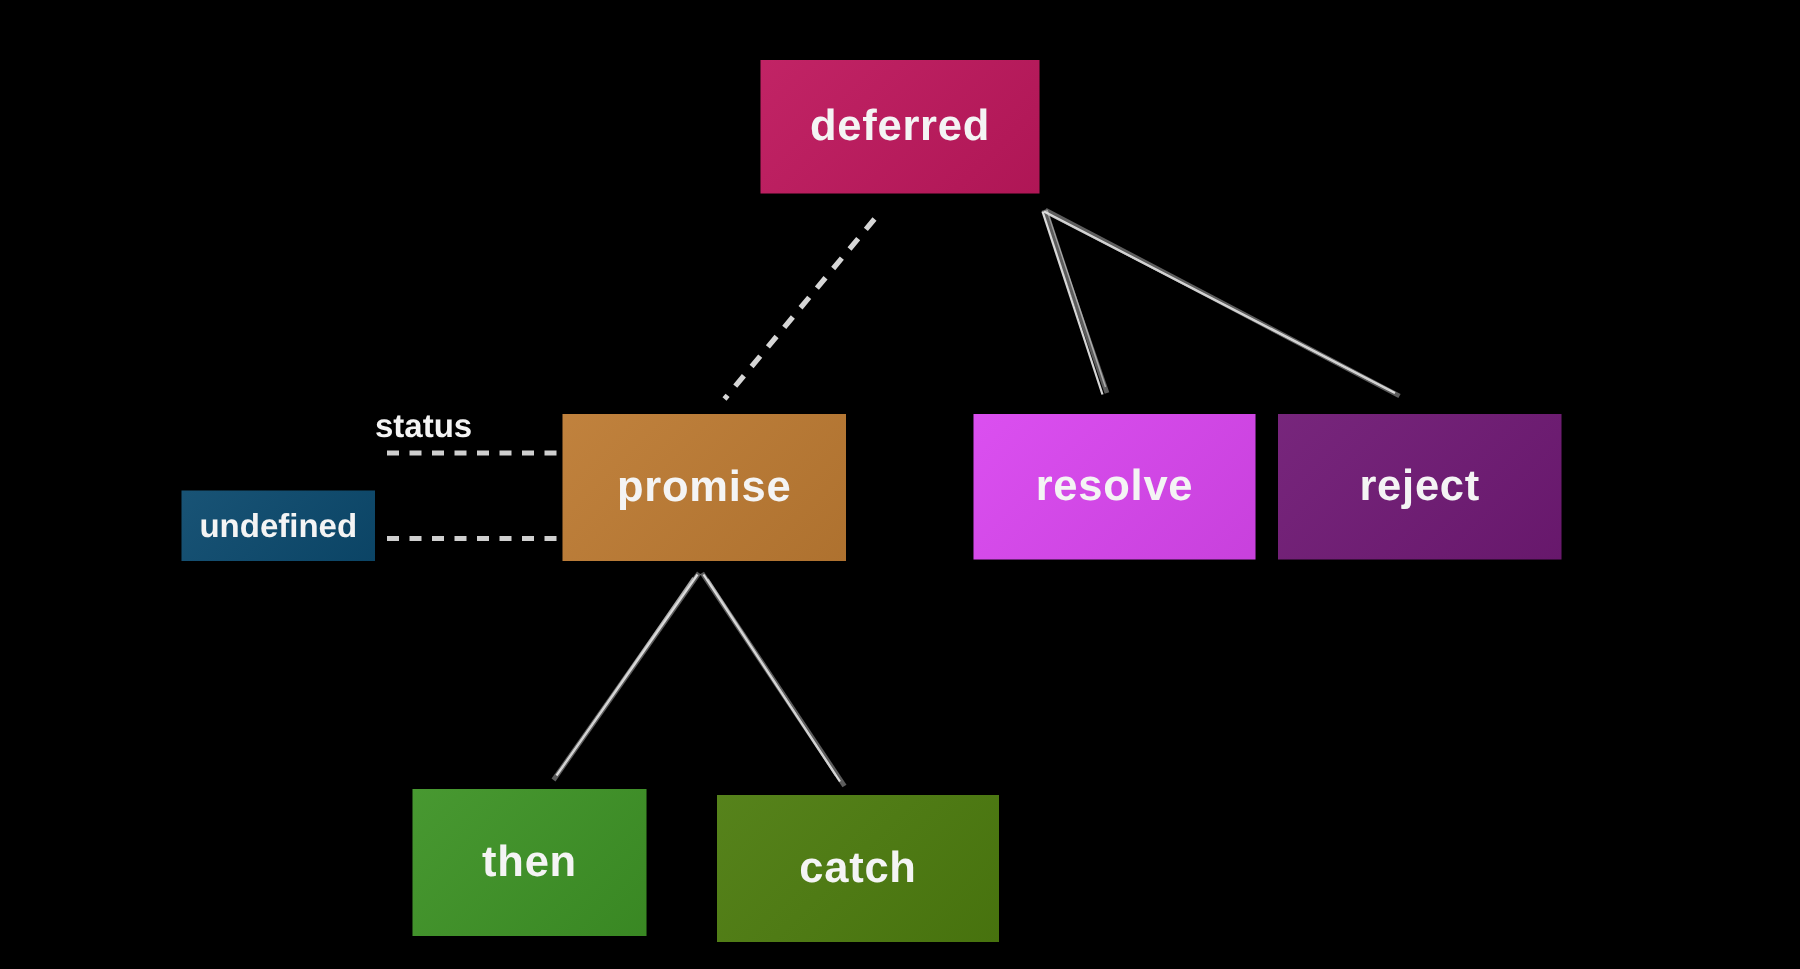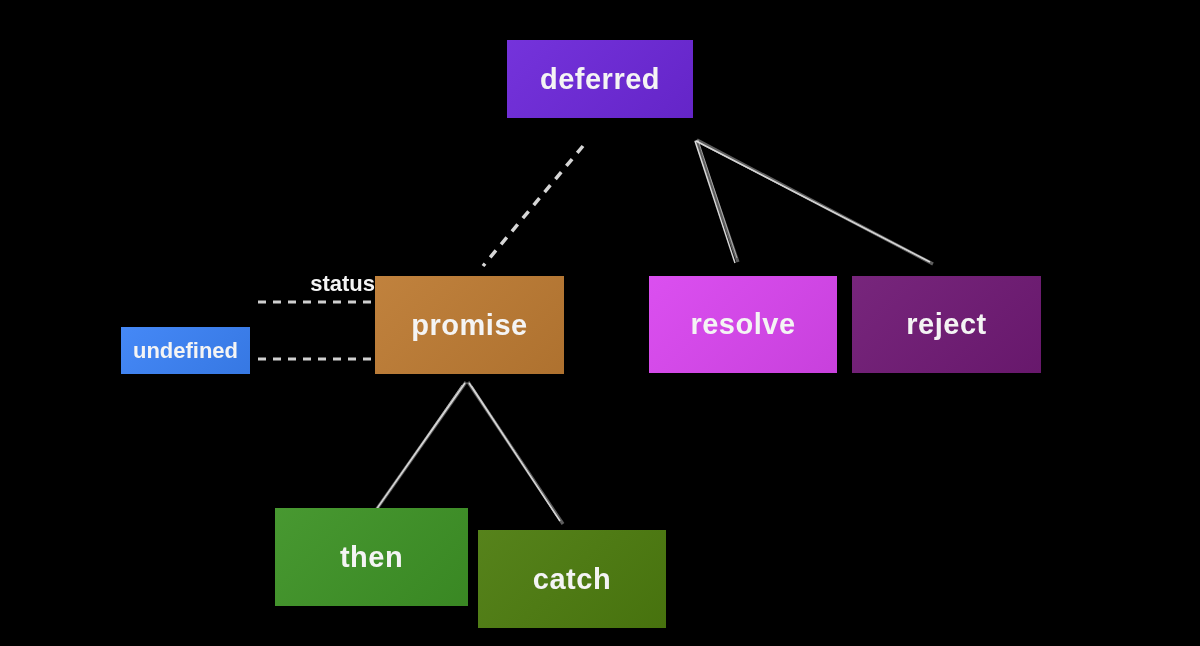--- a/index.html
+++ b/index.html
@@ -27,41 +27,41 @@
     position: absolute;
     display: flex;
     align-items: center;
     justify-content: center;
     color: #f4f4f4;
     font-weight: bold;
     box-sizing: border-box;
   }
   .node-big { font-size: 29px; letter-spacing: 0.5px; }
   .node-small { font-size: 22px; }
-  .node-deferred  { left: 507px; top: 40px;  width: 186px; height: 78px; background: #6d28d9; }
+  .node-deferred  { left: 507px; top: 40px;  width: 186px; height: 89px; background: #be185d; }
   .node-promise   { left: 375px; top: 276px; width: 189px; height: 98px; background: #bd7b33; }
   .node-resolve   { left: 649px; top: 276px; width: 188px; height: 97px; background: #d946ef; }
   .node-reject    { left: 852px; top: 276px; width: 189px; height: 97px; background: #701a75; }
-  .node-then      { left: 275px; top: 508px; width: 193px; height: 98px; background: #3e9326; }
+  .node-then      { left: 275px; top: 526px; width: 156px; height: 98px; background: #3e9326; }
   .node-catch     { left: 478px; top: 530px; width: 188px; height: 98px; background: #4d7c0f; }
   .node-pending   { left: 121px; top: 273px; width: 129px; height: 47px; background: #bd7b33; }
-  .node-undefined { left: 121px; top: 327px; width: 129px; height: 47px; background: #3b82f6; }
+  .node-undefined { left: 121px; top: 327px; width: 129px; height: 47px; background: #0c4a6e; }
   
   .node::after {
     content: "";
     position: absolute;
     inset: 0;
     background: linear-gradient(135deg, rgba(255,255,255,0.05), rgba(0,0,0,0.08));
     pointer-events: none;
   }
   .node span { position: relative; z-index: 1; }
   .prop-label {
     position: absolute;
     width: 125px;
-    text-align: right;
+    text-align: left;
     color: #f4f4f4;
     font-weight: bold;
     font-size: 22px;
   }
   .prop-label-status { left: 250px; top: 271px; }
   .prop-label-value  { left: 250px; top: 326px; }
 </style>
 </head>
 <body>
 

